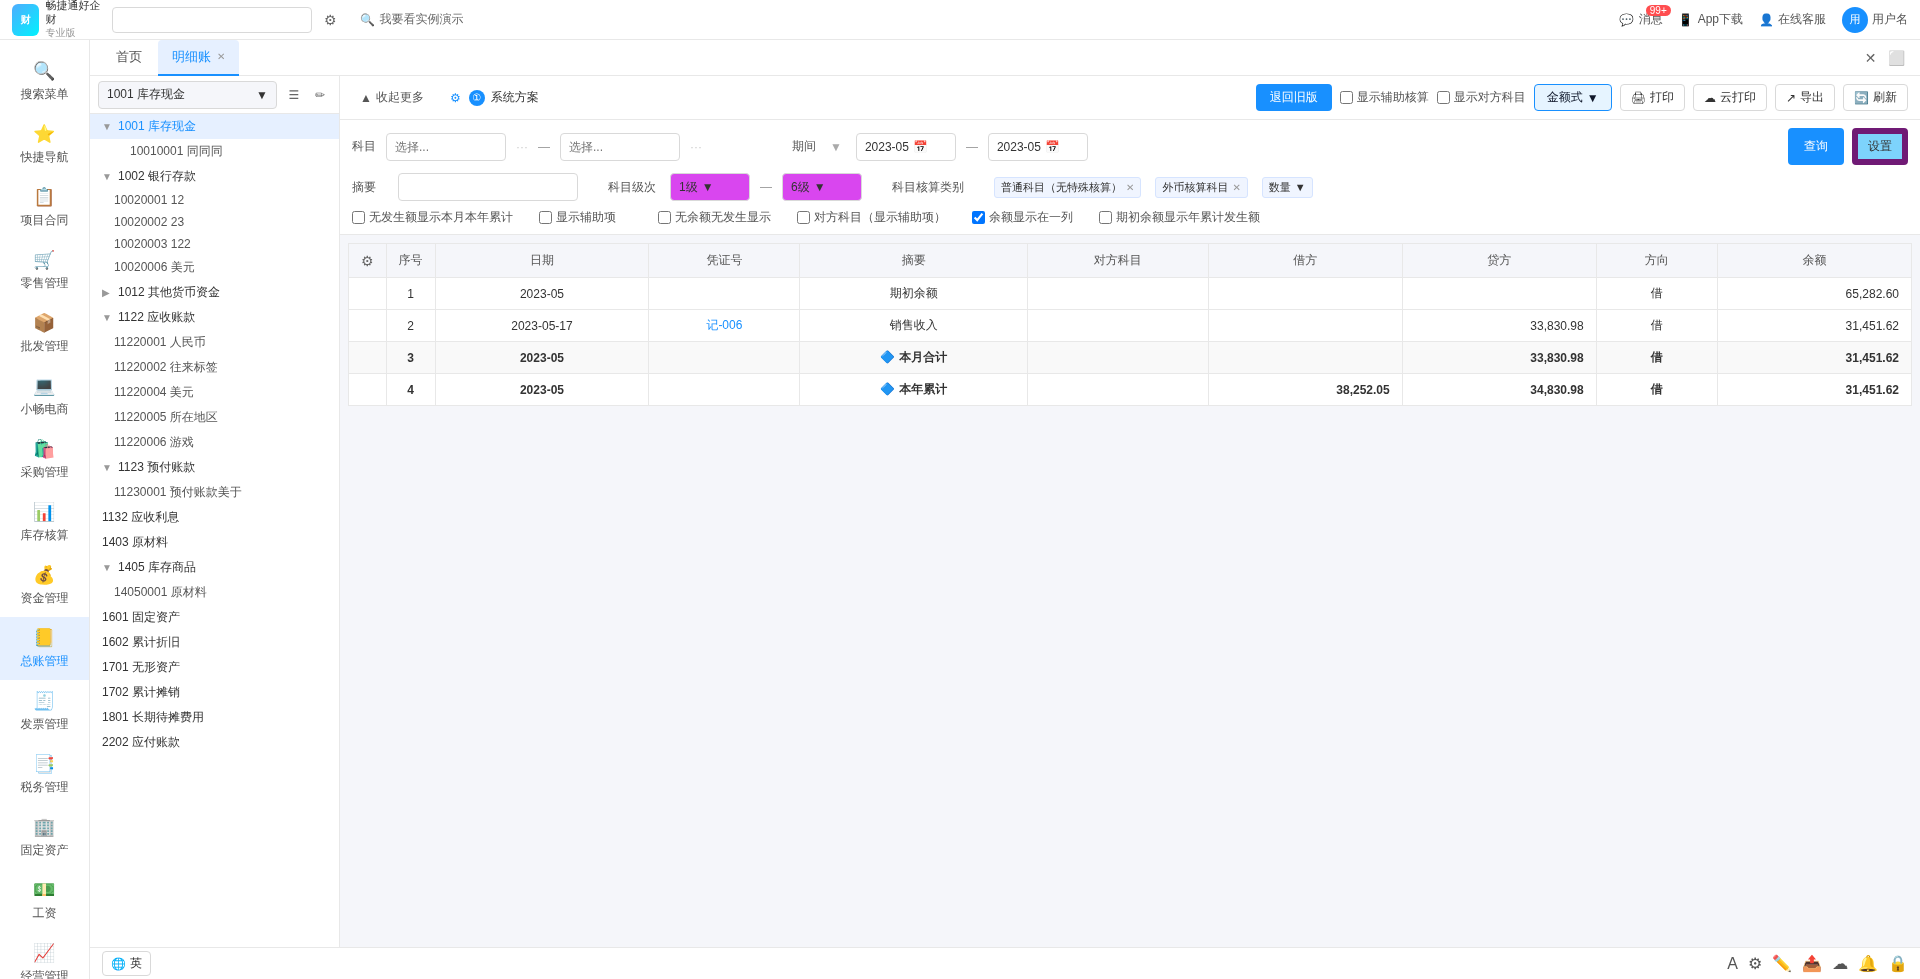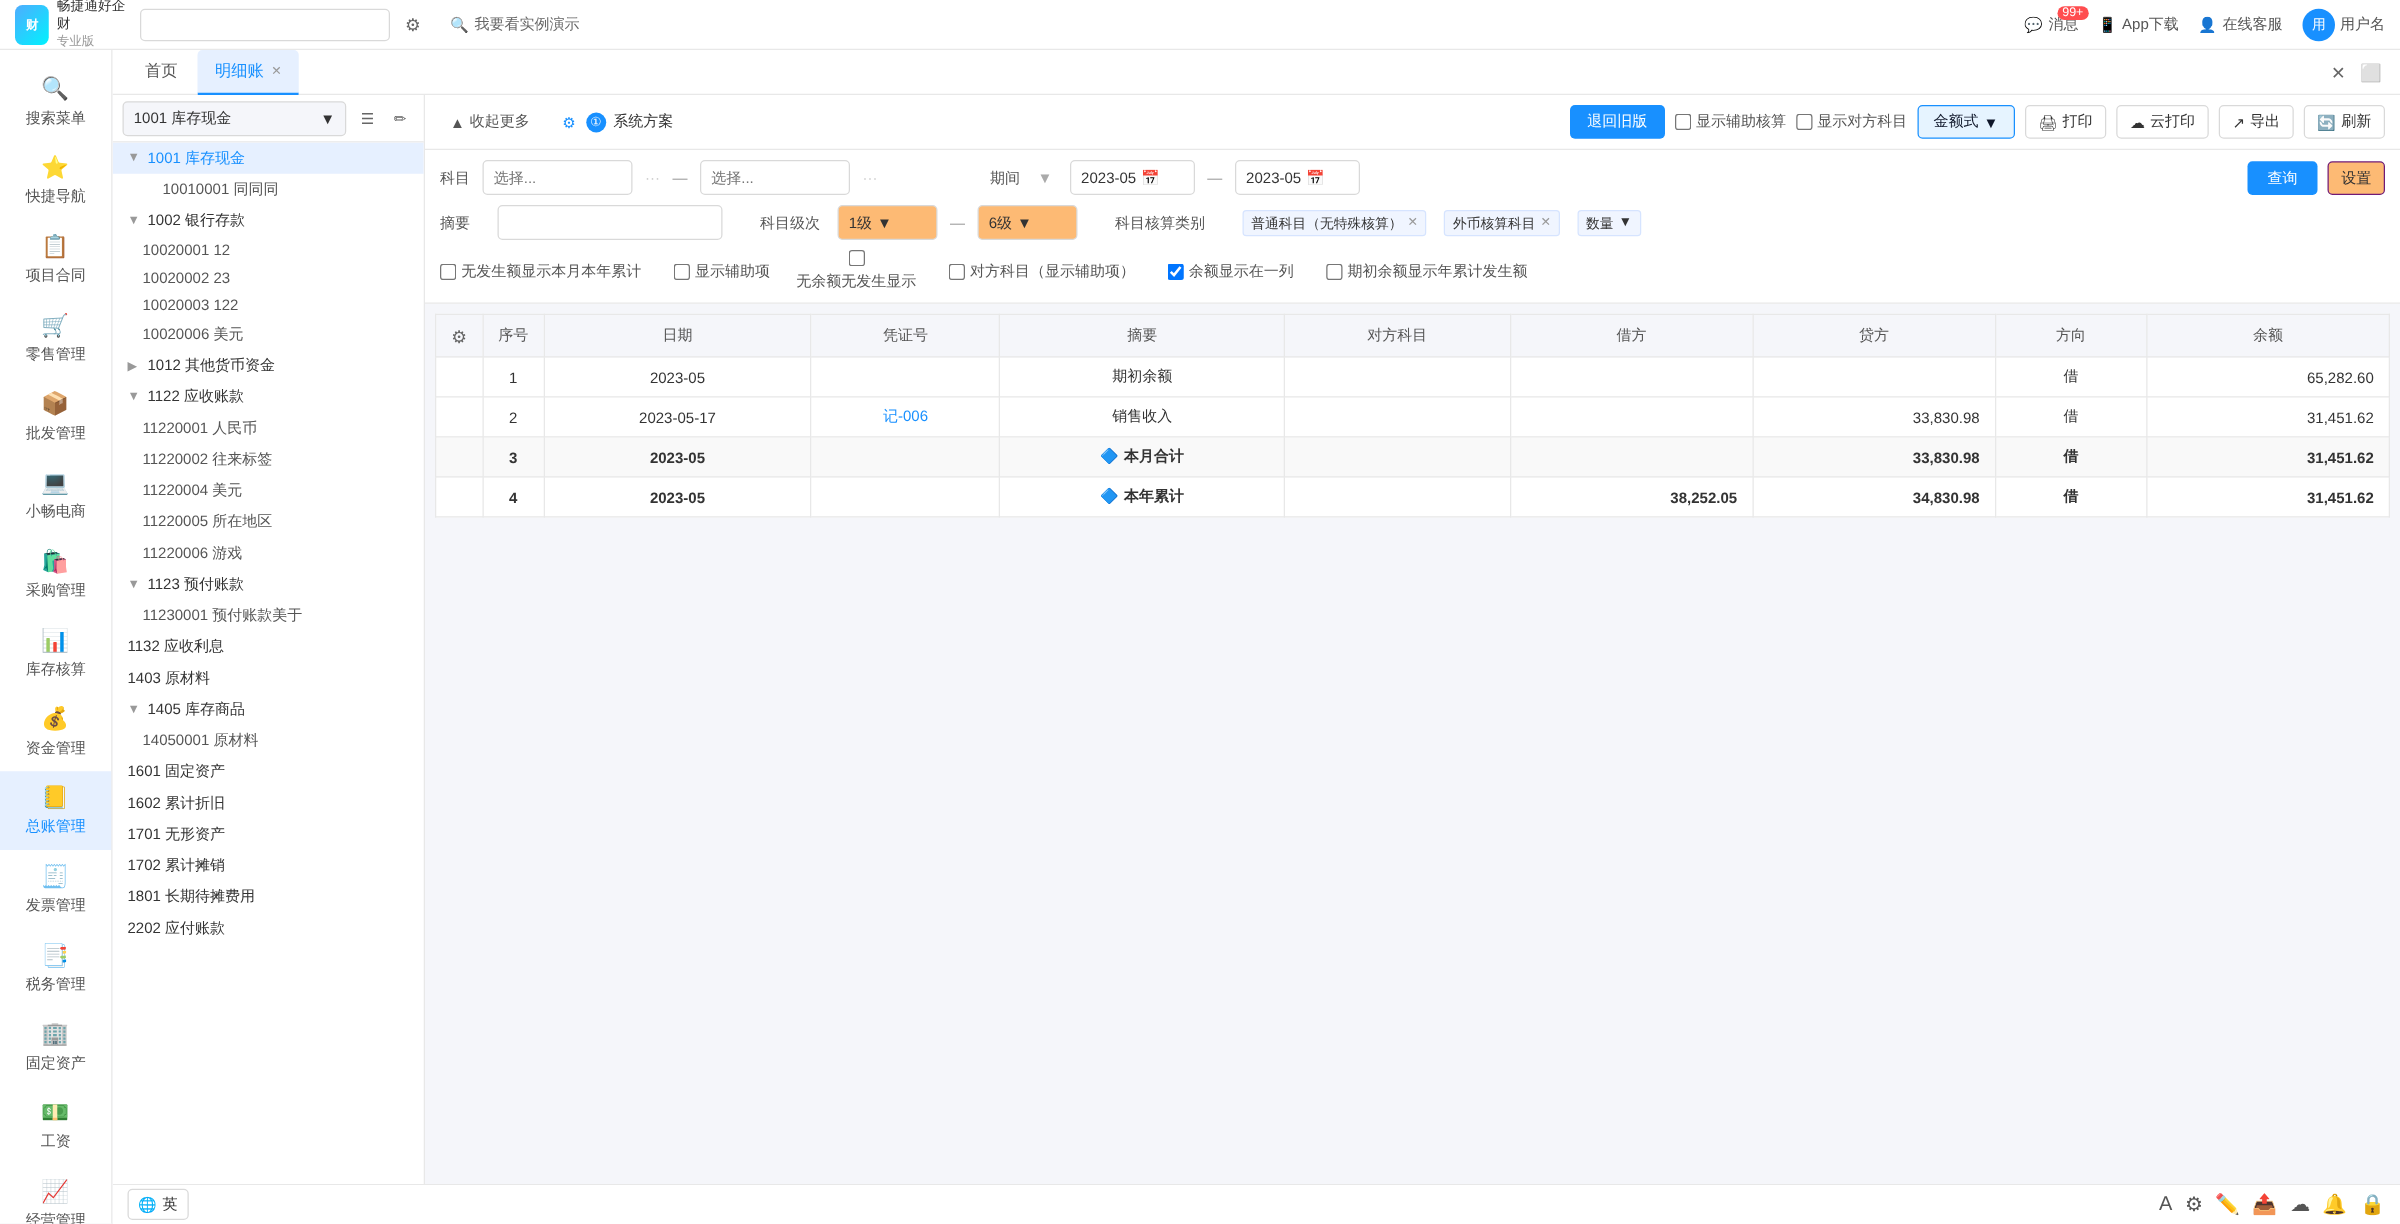--- a/index.html
+++ b/index.html
@@ -72,28 +72,28 @@
     .checkbox-item input { cursor: pointer; }
     .btn-style { display: flex; align-items: center; gap: 4px; padding: 4px 12px; border: 1px solid #1890ff; border-radius: 4px; cursor: pointer; font-size: 12px; color: #0f172a; background: #e6f4ff; }
     .btn-print, .btn-export, .btn-refresh { display: flex; align-items: center; gap: 4px; padding: 4px 10px; border: 1px solid #d9d9d9; border-radius: 4px; cursor: pointer; font-size: 12px; color: #333; background: #fff; }
 
     
     .filter-bar { background: #fff; padding: 8px 12px; border-bottom: 1px solid #e8e8e8; flex-shrink: 0; }
     .filter-row { display: flex; align-items: center; gap: 10px; margin-bottom: 8px; }
     .filter-row:last-child { margin-bottom: 0; }
     .filter-label { font-size: 12px; color: #555; white-space: nowrap; }
     .filter-input { height: 28px; border: 1px solid #d9d9d9; border-radius: 4px; padding: 0 8px; font-size: 12px; color: #333; background: #fff; }
-    .filter-select { height: 28px; border: 1px solid #d9d9d9; border-radius: 4px; padding: 0 8px; font-size: 12px; color: #333; background: #fdba74; display: flex; align-items: center; gap: 4px; cursor: pointer; min-width: 80px; }
+    .filter-select { height: 28px; border: 1px solid #d9d9d9; border-radius: 4px; padding: 0 8px; font-size: 12px; color: #333; background: #d946ef; display: flex; align-items: center; gap: 4px; cursor: pointer; min-width: 80px; }
     .filter-dash { color: #999; }
     .period-input { height: 28px; border: 1px solid #d9d9d9; border-radius: 4px; padding: 0 8px; font-size: 12px; display: flex; align-items: center; gap: 4px; cursor: pointer; min-width: 100px; }
     .subject-tag { display: flex; align-items: center; gap: 4px; background: #f0f5ff; border: 1px solid #d6e4ff; border-radius: 3px; padding: 2px 6px; font-size: 11px; color: #333; }
     .tag-close { color: #999; cursor: pointer; font-size: 10px; }
     .filter-actions { margin-left: auto; display: flex; gap: 8px; }
     .btn-query { padding: 4px 16px; background: #1890ff; color: white; border: none; border-radius: 4px; cursor: pointer; font-size: 12px; }
-    .btn-settings { padding: 4px 10px; border: 1px solid #701a75; border-radius: 4px; cursor: pointer; font-size: 12px; color: #333; background: #fdba74; }
+    .btn-settings { padding: 4px 10px; border: 6px solid #701a75; border-radius: 4px; cursor: pointer; font-size: 12px; color: #333; background: #7dd3fc; }
     .query-scheme { display: flex; align-items: center; gap: 6px; font-size: 12px; }
     .scheme-icon { width: 16px; height: 16px; background: #1890ff; border-radius: 50%; display: flex; align-items: center; justify-content: center; color: white; font-size: 10px; }
 
     
     .table-area { flex: 1; overflow: auto; padding: 8px; }
     table { width: 100%; border-collapse: collapse; background: #fff; }
     th { background: #f5f6fa; padding: 8px 12px; text-align: center; font-size: 12px; font-weight: 500; color: #555; border: 1px solid #e8e8e8; white-space: nowrap; }
     td { padding: 7px 12px; border: 1px solid #e8e8e8; font-size: 12px; color: #333; }
     .td-center { text-align: center; }
     .td-right { text-align: right; }
@@ -444,21 +444,21 @@
           </div>
           <div class="filter-row">
             <label class="checkbox-item">
               <input type="checkbox" style="">
               <span>无发生额显示本月本年累计</span>
             </label>
             <label class="checkbox-item" style="margin-left:16px;">
               <input type="checkbox" style="">
               <span>显示辅助项</span>
             </label>
-            <label class="checkbox-item" style="margin-left:11px;flex-direction:column;">
+            <label class="checkbox-item" style="margin-left:32px;">
               <input type="checkbox" style="">
               <span>无余额无发生显示</span>
             </label>
             <label class="checkbox-item" style="margin-left:16px;">
               <input type="checkbox" style="">
               <span>对方科目（显示辅助项）</span>
             </label>
             <label class="checkbox-item" style="margin-left:16px;">
               <input type="checkbox" checked="" style="">
               <span>余额显示在一列</span>

